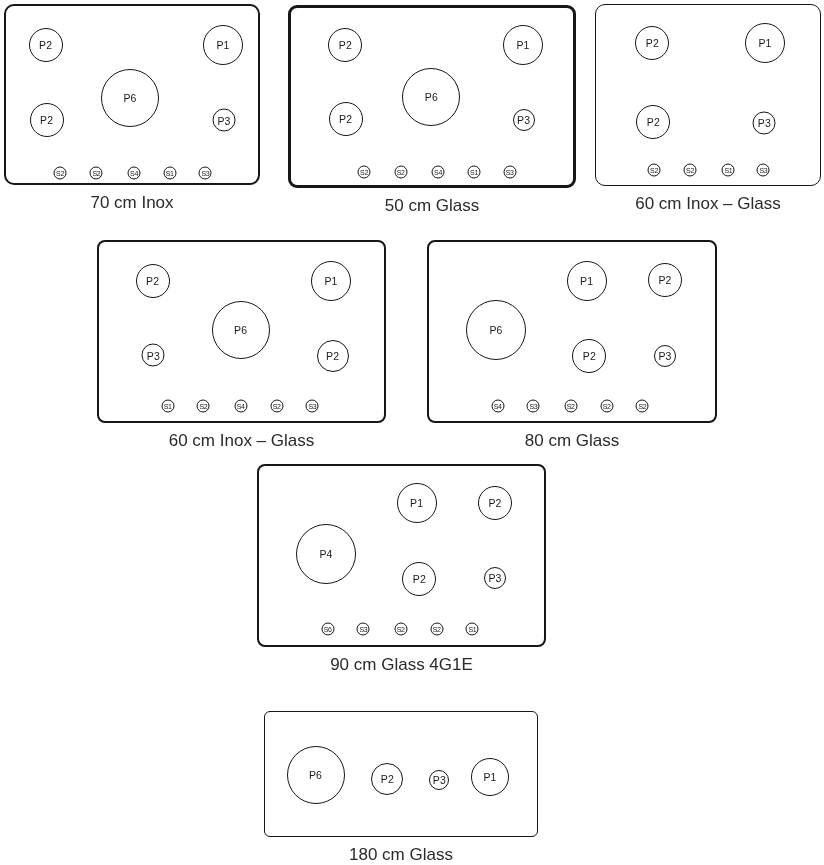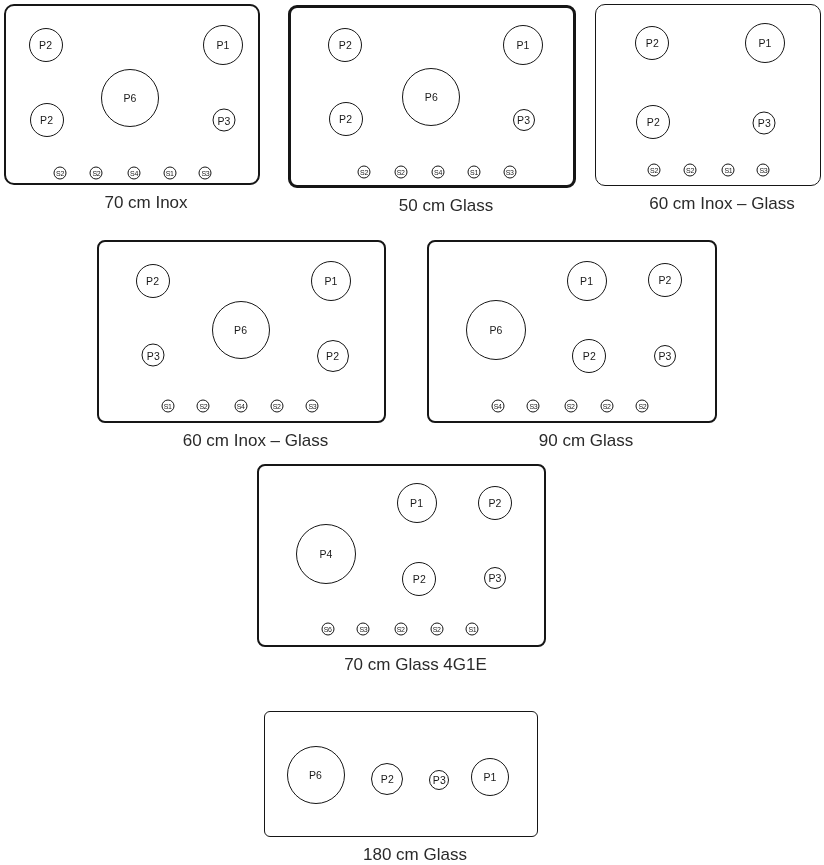--- a/index.html
+++ b/index.html
@@ -1,18 +1,18 @@
 <!DOCTYPE html>
 <html><head>
 <meta charset="utf-8">
 <style>
   html,body{margin:0;padding:0;background:#ffffff;}
   body{font-family:"Liberation Sans",sans-serif;color:#1a1a1a;}
   #canvas{position:relative;width:824px;height:865px;background:#ffffff;overflow:hidden;}
-  .panel{position:absolute;padding-left:28px;}
+  .panel{position:absolute;}
   .frame{position:absolute;left:0;top:0;box-sizing:border-box;border-style:solid;border-color:#161616;background:#ffffff;}
   .burner{position:absolute;box-sizing:border-box;border:1.4px solid #161616;border-radius:50%;background:#ffffff;
           display:flex;align-items:center;justify-content:center;transform:translate(-50%,-50%);
           font-size:10.5px;letter-spacing:0.2px;color:#1a1a1a;}
   .knob{position:absolute;box-sizing:border-box;width:13px;height:13px;border:1.3px solid #161616;border-radius:50%;
         background:#ffffff;display:flex;align-items:center;justify-content:center;transform:translate(-50%,-50%);
         font-size:7px;letter-spacing:-0.4px;color:#1a1a1a;}
   .caption{position:absolute;left:-20px;right:-20px;text-align:center;font-size:17px;line-height:20px;color:#2a2a2a;}
 </style>
 </head>
@@ -174,21 +174,21 @@
       </div>
       <div class="knob" style="left: 143.7px; top: 165.7px;">
         <span>S2</span>
       </div>
       <div class="knob" style="left: 179.7px; top: 165.7px;">
         <span>S2</span>
       </div>
       <div class="knob" style="left: 215.3px; top: 165.7px;">
         <span>S2</span>
       </div>
-      <div class="caption" style="top: 191px;">90 cm Glass</div>
+      <div class="caption" style="top: 191px;">80 cm Glass</div>
     </div>
     <div class="panel" style="left: 257px; top: 464px; width: 289px; height: 213px;">
       <div class="frame" style="width: 289px; height: 183px; border-width: 2.8px; border-radius: 8px;"></div>
       <div class="burner" style="left: 159.7px; top: 39.3px; width: 40px; height: 40px;">
         <span>P1</span>
       </div>
       <div class="burner" style="left: 238px; top: 39.3px; width: 34px; height: 34px;">
         <span>P2</span>
       </div>
       <div class="burner" style="left: 69px; top: 90.3px; width: 60px; height: 60px; text-align: right;">
@@ -208,21 +208,21 @@
       </div>
       <div class="knob" style="left: 143.7px; top: 165px;">
         <span>S2</span>
       </div>
       <div class="knob" style="left: 179.7px; top: 165px;">
         <span>S2</span>
       </div>
       <div class="knob" style="left: 215.3px; top: 165px;">
         <span>S1</span>
       </div>
-      <div class="caption" style="top: 191px;">70 cm Glass 4G1E</div>
+      <div class="caption" style="top: 191px;">90 cm Glass 4G1E</div>
     </div>
     <div class="panel" style="left: 264px; top: 711px; width: 274px; height: 156px;">
       <div class="frame" style="width: 274px; height: 126px; border-width: 1.5px; border-radius: 6px;"></div>
       <div class="burner" style="left: 51.5px; top: 64px; width: 58px; height: 58px;">
         <span>P6</span>
       </div>
       <div class="burner" style="left: 123.3px; top: 68px; width: 32px; height: 32px;">
         <span>P2</span>
       </div>
       <div class="burner" style="left: 175.3px; top: 69px; width: 20px; height: 20px;">

